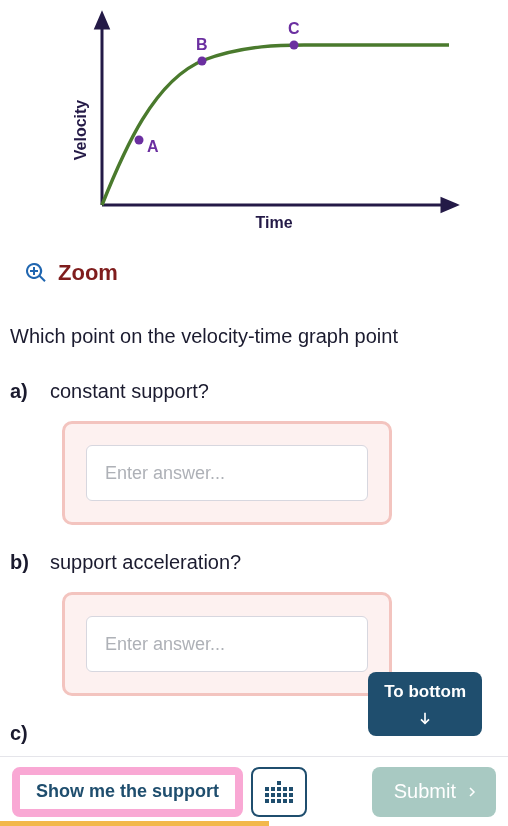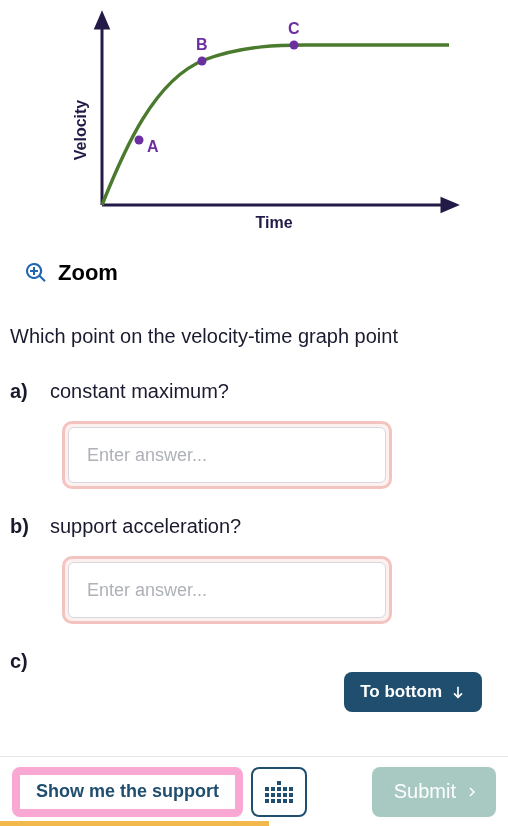--- a/index.html
+++ b/index.html
@@ -17,21 +17,21 @@
     padding: 10px 30px 0 30px;
     display: flex;
     justify-content: center;
   }
   .chart-svg { display: block; }
   .zoom-row {
     display: flex;
     align-items: center;
     gap: 10px;
     padding: 30px 24px 10px 24px;
-    color: #000000;
+    color: #7f1d1d;
     font-weight: 700;
     font-size: 22px;
     cursor: pointer;
   }
   .zoom-icon {
     width: 24px; height: 24px;
     color: #2066b0;
   }
   .question {
     padding: 26px 10px 4px 10px;
@@ -51,21 +51,21 @@
     font-size: 20px;
     align-items: baseline;
   }
   .part-key { font-weight: 700; min-width: 26px; }
   .part-text { color: #1b1b2f; }
   .answer-wrap {
     margin: 18px 0 0 52px;
     width: 330px;
     border: 3px solid #f3c4bf;
     border-radius: 10px;
-    padding: 3px;
+    padding: 21px;
     background: #fdf1f0;
   }
   .answer-input {
     width: 100%;
     height: 56px;
     border: 1px solid #d7d7df;
     border-radius: 6px;
     padding: 0 18px;
     font-size: 18px;
     color: #444;
@@ -81,20 +81,21 @@
     color: #fff;
     font-size: 17px;
     font-weight: 600;
     padding: 10px 16px;
     border-radius: 8px;
     display: flex;
     align-items: center;
     gap: 8px;
     cursor: pointer;
     border: none;
+    flex-direction: column;
   }
   .footer {
     position: absolute;
     left: 0; right: 0; bottom: 0;
     height: 70px;
     border-top: 1px solid #e5e5ea;
     background: #fff;
     display: flex;
     align-items: center;
     padding: 0 12px;
@@ -207,21 +208,21 @@
   </svg>
   <span>Zoom</span>
 </div>
 
 <div class="question">Which point on the velocity-time graph point</div>
 
 <div class="parts">
   <div class="part">
     <div class="part-label">
       <span class="part-key">a)</span>
-      <span class="part-text">constant maximum?</span>
+      <span class="part-text">constant support?</span>
     </div>
     <div class="answer-wrap">
       <input class="answer-input" type="text" placeholder="Enter answer..." style="">
     </div>
   </div>
 
   <div class="part">
     <div class="part-label">
       <span class="part-key">b)</span>
       <span class="part-text">support acceleration?</span>

